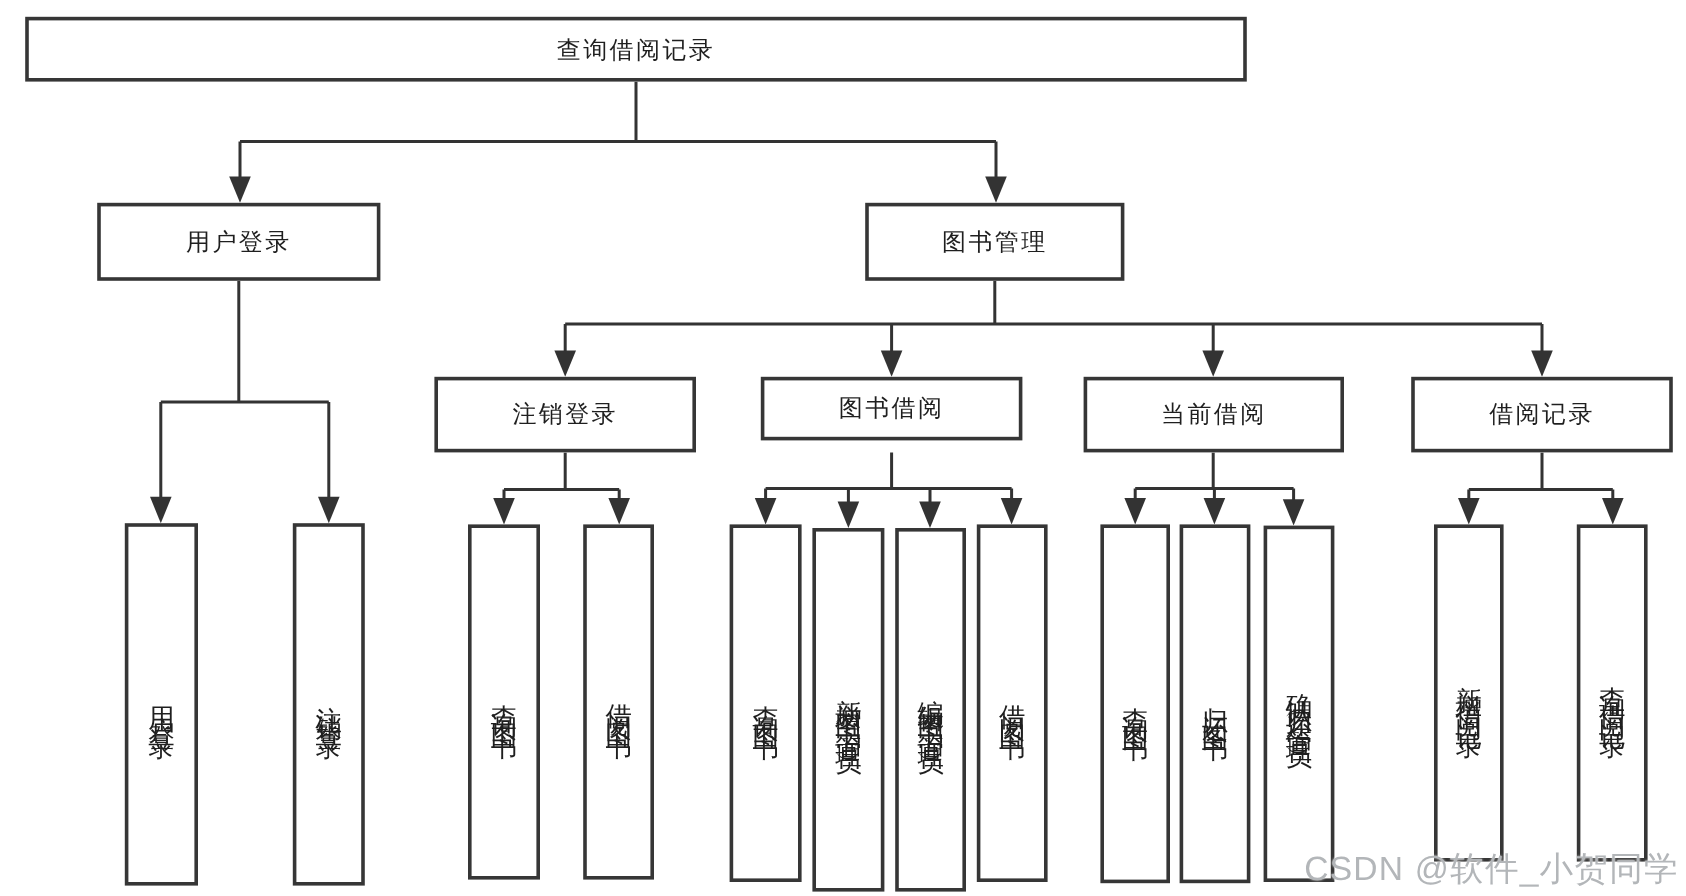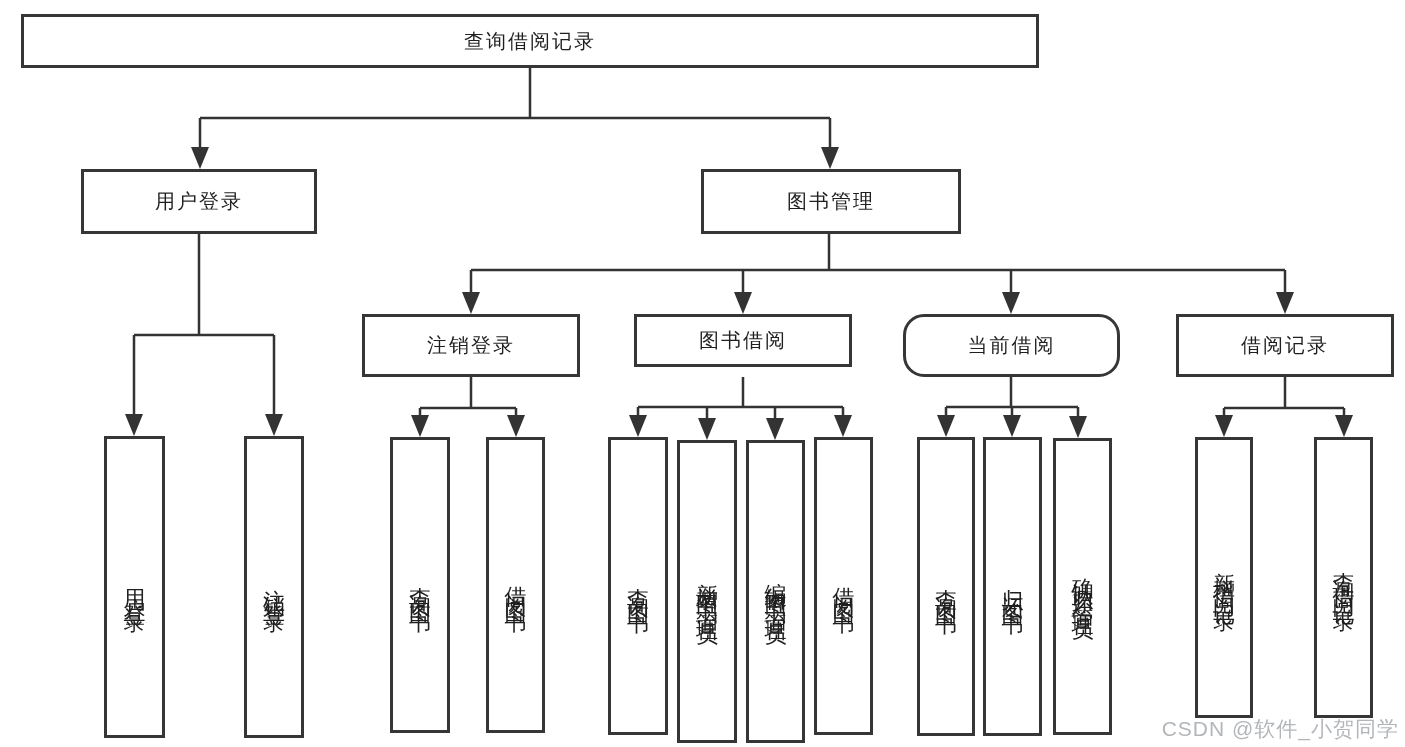--- a/index.html
+++ b/index.html
@@ -51,43 +51,43 @@
     letter-spacing: 8px;
     line-height: 1;
     white-space: nowrap;
   }
   .vtext.long {
     letter-spacing: 6px;
   }
   
   #n-root          { left: 21px;   top: 14px;  width: 1018px; height: 54px; }
   #n-login         { left: 81px;   top: 169px; width: 236px;  height: 65px; }
-  #n-mgmt          { left: 701px;  top: 169px; width: 260px;  height: 65px; }
+  #n-mgmt          { left: 721px;  top: 169px; width: 216px;  height: 65px; }
   #n-newbook       { left: 362px;  top: 314px; width: 218px;  height: 63px; }
   #n-borrow        { left: 634px;  top: 314px; width: 218px;  height: 53px; }
-  #n-current       { left: 903px;  top: 314px; width: 217px;  height: 63px; border-radius: 21px; }
+  #n-current       { left: 903px;  top: 314px; width: 217px;  height: 63px; }
   #n-records       { left: 1176px; top: 314px; width: 218px;  height: 63px; }
   #l-login-user    { left: 104px;  top: 436px; width: 61px;   height: 302px; }
   #l-logout        { left: 244px;  top: 436px; width: 60px;   height: 302px; }
   #l-nb-query      { left: 390px;  top: 437px; width: 60px;   height: 296px; }
   #l-nb-borrow     { left: 486px;  top: 437px; width: 59px;   height: 296px; }
   #l-bw-query      { left: 608px;  top: 437px; width: 60px;   height: 298px; }
   #l-bw-add        { left: 677px;  top: 440px; width: 60px;   height: 303px; }
   #l-bw-edit       { left: 746px;  top: 440px; width: 59px;   height: 303px; }
   #l-bw-borrow     { left: 814px;  top: 437px; width: 59px;   height: 298px; }
   #l-cur-query     { left: 917px;  top: 437px; width: 58px;   height: 299px; }
   #l-cur-return    { left: 983px;  top: 437px; width: 59px;   height: 299px; }
   #l-cur-confirm   { left: 1053px; top: 438px; width: 59px;   height: 297px; }
   #l-rec-add       { left: 1195px; top: 437px; width: 58px;   height: 281px; }
   #l-rec-query     { left: 1314px; top: 437px; width: 59px;   height: 281px; }
   #watermark {
     position: absolute;
     right: 6px;
     bottom: 4px;
-    font-size: 21px;
+    font-size: 28px;
     color: #b3b6b9;
     letter-spacing: 1px;
     text-shadow: 0 0 2px #ffffff;
     white-space: nowrap;
   }
 </style>
 </head>
 <body>
 
 <div id="canvas">

